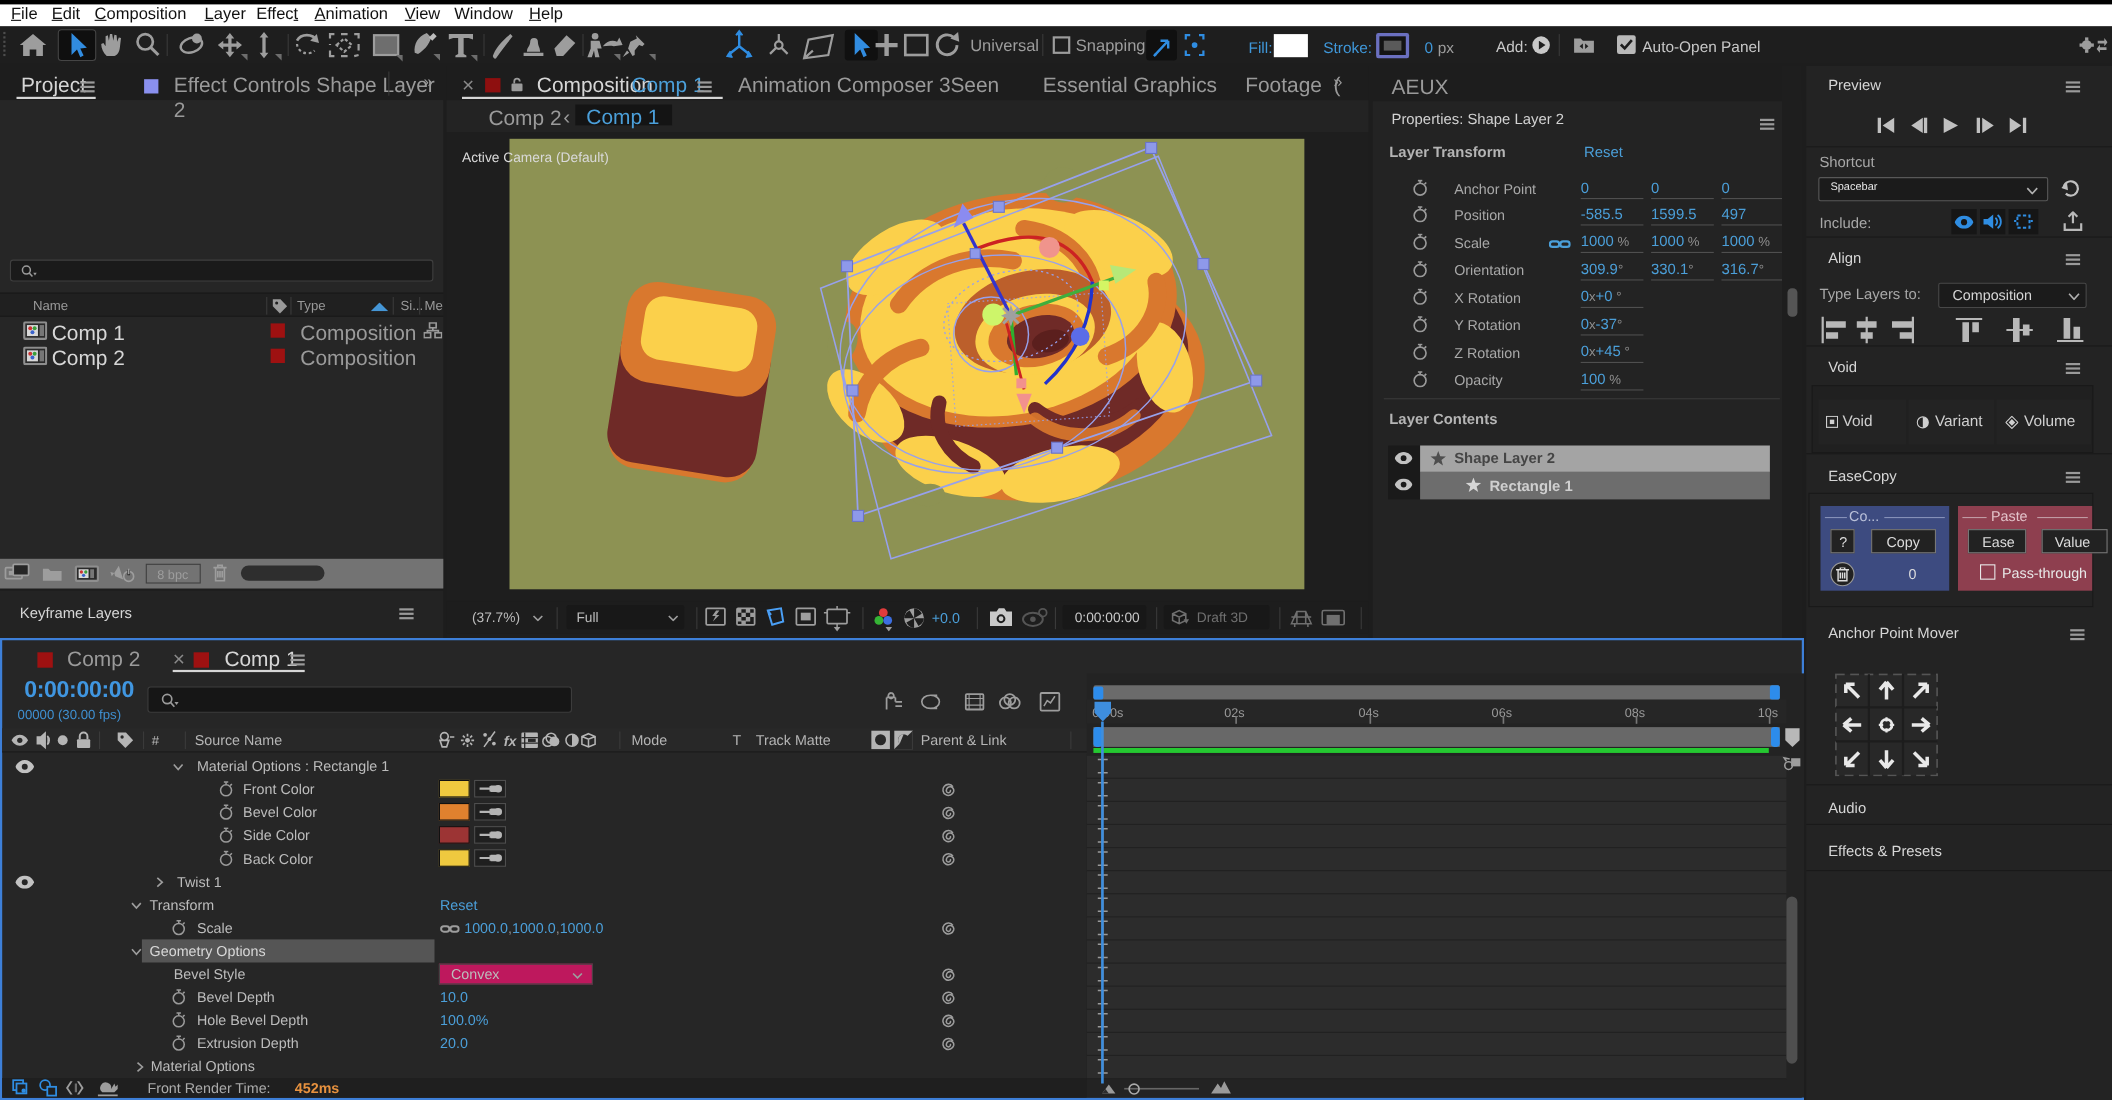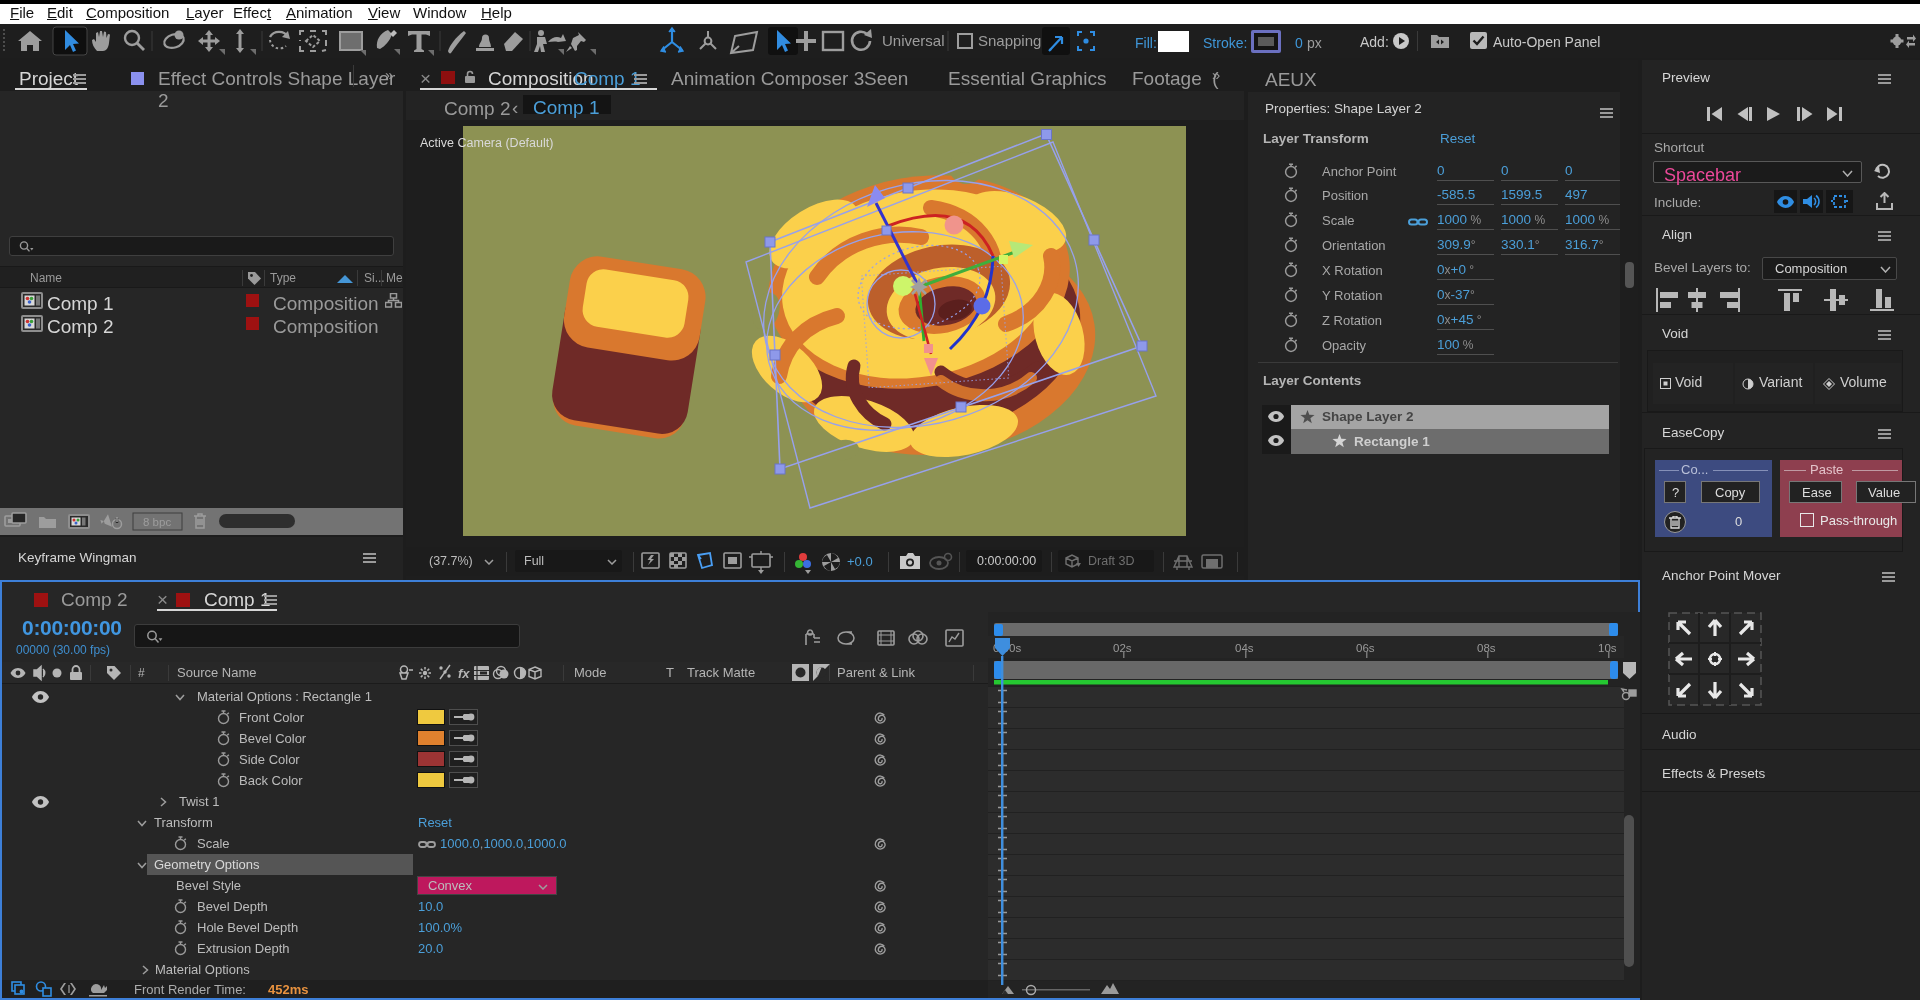--- a/index.html
+++ b/index.html
@@ -22,21 +22,21 @@
 .ptab.active { color:#d6d6d6; }
 .hamb { position:absolute; width:13px; height:10px; border-top:2px solid #9a9a9a; border-bottom:2px solid #9a9a9a; }
 .hamb:after { content:""; position:absolute; left:0; top:2px; width:13px; height:2px; background:#9a9a9a; }
 .blue { color:#4b9fd9; }
 .gtxt { color:#a8a8a8; }
 .aerow { position:absolute; left:0; width:390px; height:24px; }
 .aerow .swi { position:absolute; left:36px; top:1px; width:14px; height:16px; }
 .alabel { position:absolute; left:74px; top:2px; font-size:13px; color:#a8a8a8;text-align:right; }
 .aval { position:absolute; top:1px; font-size:13.5px; color:#4b9fd9; border-bottom:1px solid #4f4f4f; width:57px; height:18px; }
 .aval t { color:#8e8e8e; font-size:12px; }
-.trow { position:absolute; left:2px; width:986px; height:21px;margin-left:18px; }
+.trow { position:absolute; left:2px; width:986px; height:21px; }
 .tlab { position:absolute; top:3px; font-size:13px; color:#bcbcbc; }
 .tval { position:absolute; top:3px; font-size:13px; color:#4b9fd9; }
 .teye { position:absolute; left:12px; top:5px; width:17px; height:12px; }
 .tsw { position:absolute; width:13px; height:15px; top:3px; }
 .chev { position:absolute; width:10px; height:10px; top:6px; }
 .pick { position:absolute; left:852px; top:3px; width:15px; height:15px; }
 .swatch { position:absolute; left:397px; top:2px; width:28px; height:16px; border:1px solid #111; }
 .dropperbox { position:absolute; left:429px; top:2px; width:29px; height:16px; background:#1f1f1f; border:1px solid #4e4e4e; }
 </style>
 </head>
@@ -296,21 +296,21 @@
       <text x="143" y="18" font-size="11.5" fill="#9d9d9d" font-family="Liberation Sans">8 bpc</text>
       <g fill="none" stroke="#9d9d9d" stroke-width="1.5">
             <path d="M194 8 L206 8 M196 8 L196 20 L204 20 L204 8 M198 11 L198 17 M200 11 L200 17 M202 11 L202 17 M198 8 L198 6 L202 6 L202 8"></path>
           </g>
       <rect x="219" y="6" width="76" height="14" rx="7" fill="#2e2e2e"></rect>
     </svg>
   </div>
 </div>
 
 <div class="panel" style="left:0;top:537px;width:403px;height:43px;background:#232323">
-  <span class="ptab active" style="left:18px;top:13px;font-size:13.5px">Keyframe Wingman</span>
+  <span class="ptab active" style="left:18px;top:13px;font-size:13.5px">Keyframe Layers</span>
   <div class="hamb" style="left:363px;top:16px"></div>
 </div>
 
 <div class="panel" id="compPanel" style="left:406px;top:60px;width:838px;height:520px;background:#1e1e1e">
   <div class="abs" style="left:0;top:0;width:838px;height:31px;background:#1d1d1d"></div>
   <span class="ptab" style="left:14px;top:8px;color:#8a8a8a">×</span>
   <div class="abs" style="left:35px;top:11px;width:14px;height:13px;background:#8e0f0f"></div>
   <svg width="12" height="14" style="position:absolute;left:58px;top:10px" viewBox="0 0 12 14">
         <rect x="1" y="6" width="10" height="7" rx="1" fill="#9a9a9a"></rect>
         <path d="M3.5 6 V4 a2.5 2.5 0 0 1 5 0" fill="none" stroke="#9a9a9a" stroke-width="1.6"></path>
@@ -632,21 +632,21 @@
       <path d="M46 3 L46 17 L35.5 10 Z"></path>
       <rect x="47" y="3" width="3" height="14"></rect>
       <path d="M65 3 L65 17 L78 10 Z"></path>
       <path d="M95 3 L98 3 L98 17 L95 17 Z M100 3 L100 17 L110.5 10 Z"></path>
       <path d="M125 3 L125 17 L135.5 10 Z M137 3 L140 3 L140 17 L137 17 Z"></path>
     </g>
   </svg>
   <div class="abs" style="left:0;top:73px;width:278px;height:1px;background:#191919"></div>
   <span class="abs gtxt" style="left:12px;top:80px;font-size:13.5px">Shortcut</span>
   <div class="abs" style="left:11px;top:101px;width:209px;height:22px;background:#1b1b1b;border:1px solid #585858;border-radius:2px">
-    <span class="abs" style="left:10px;top:3px;font-size:18px;color:#ec4899">Spacebar</span>
+    <span class="abs" style="left:10px;top:3px;font-size:10px;color:#e5e5e5">Spacebar</span>
     <svg width="11" height="7" style="position:absolute;left:188px;top:8px" viewBox="0 0 11 7">
           <path d="M1 1 L5.5 6 L10 1" stroke="#b0b0b0" stroke-width="1.5" fill="none"></path>
         </svg>
   </div>
   <svg width="20" height="20" style="position:absolute;left:230px;top:102px" viewBox="0 0 20 20">
         <path d="M4 9 A 6.5 6.5 0 1 1 6 14" fill="none" stroke="#c0c0c0" stroke-width="2"></path>
         <path d="M7 4 L2 9 L8 11 Z" fill="#c0c0c0"></path>
       </svg>
   <span class="abs gtxt" style="left:12px;top:135px;font-size:13.5px">Include:</span>
   <div class="abs" style="left:132px;top:130px;width:23px;height:23px;background:#161616"></div>
@@ -665,21 +665,21 @@
           <rect x="4" y="3" width="11" height="11" stroke-dasharray="3 2"></rect>
           <path d="M1 8 l2 0 M16 8 l2 0"></path>
         </g>
       </svg>
   <svg width="19" height="19" style="position:absolute;left:233px;top:132px" viewBox="0 0 19 19">
         <path d="M2 11 L2 17 L17 17 L17 11 M9.5 1 L9.5 11 M5.5 5 L9.5 1 L13.5 5" fill="none" stroke="#b8b8b8" stroke-width="2"></path>
       </svg>
   <div class="abs" style="left:0;top:155px;width:278px;height:1px;background:#191919"></div>
   <span class="ptab active" style="left:20px;top:167px;font-size:13.5px">Align</span>
   <div class="hamb" style="left:236px;top:171px"></div>
-  <span class="abs gtxt" style="left:12px;top:200px;font-size:13.5px">Bevel Layers to:</span>
+  <span class="abs gtxt" style="left:12px;top:200px;font-size:13.5px">Type Layers to:</span>
   <div class="abs" style="left:120px;top:197px;width:135px;height:23px;background:#1b1b1b;border:1px solid #484848;border-radius:2px">
     <span class="abs" style="left:12px;top:3px;font-size:13px;color:#d5d5d5">Composition</span>
     <svg width="11" height="7" style="position:absolute;left:117px;top:8px" viewBox="0 0 11 7">
           <path d="M1 1 L5.5 6 L10 1" stroke="#b0b0b0" stroke-width="1.5" fill="none"></path>
         </svg>
   </div>
   <svg width="250" height="26" style="position:absolute;left:12px;top:227px" viewBox="0 0 250 26">
     <g fill="#b8b8b8">
       <path d="M2 1 L4 1 L4 25 L2 25 Z M6 5 L24 5 L24 11 L6 11 Z M6 15 L17 15 L17 21 L6 21 Z"></path>
       <path d="M54 1 L56 1 L56 25 L54 25 Z M46 5 L64 5 L64 11 L46 11 Z M49.5 15 L60.5 15 L60.5 21 L49.5 21 Z" transform="translate(-12 0)"></path>

